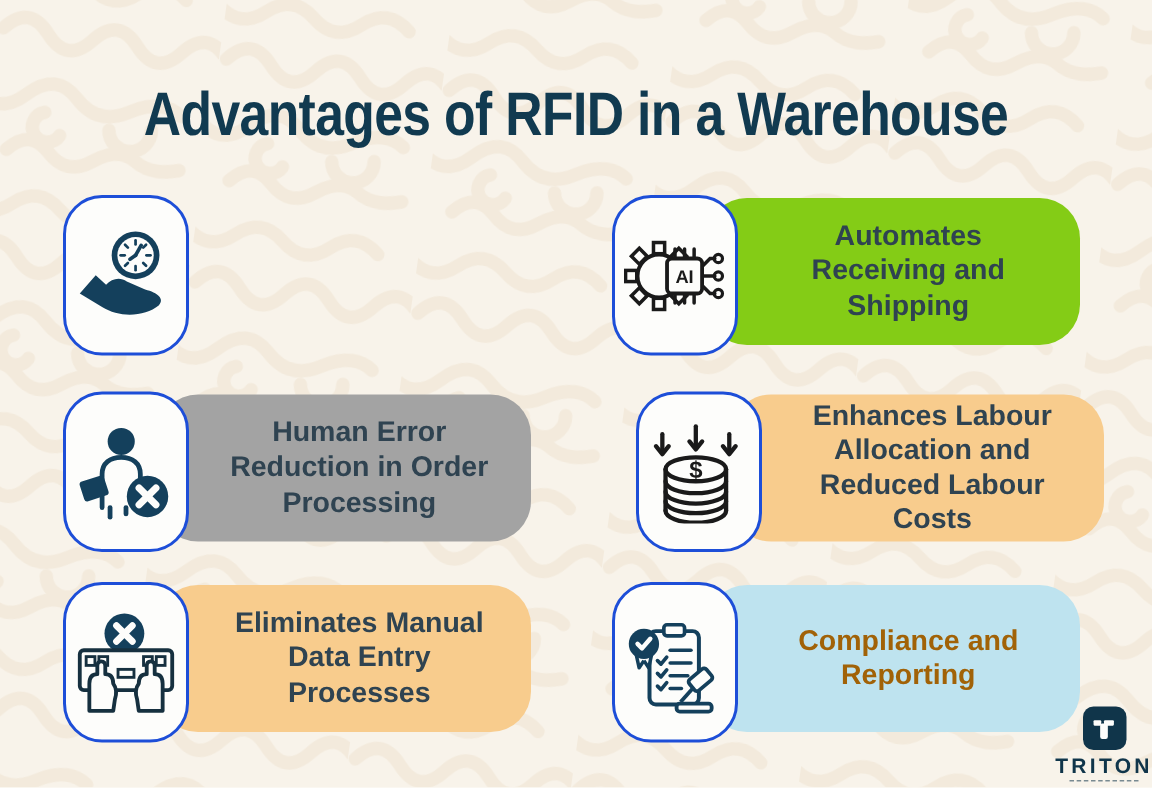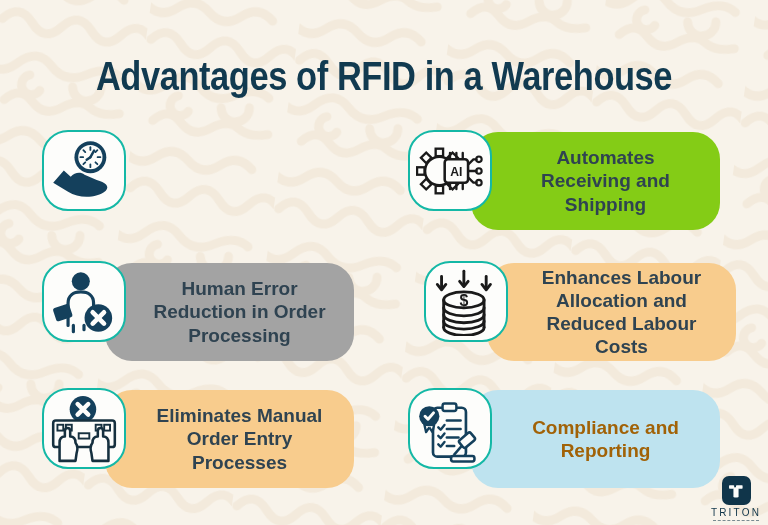--- a/index.html
+++ b/index.html
@@ -8,29 +8,29 @@
   .bg-pattern{position:absolute;inset:0;z-index:0;}
   .title{position:absolute;top:26px;left:0;width:768px;text-align:center;z-index:2;
          font-size:41px;font-weight:700;color:#113A50;letter-spacing:-.5px;
          transform:scaleX(.84);transform-origin:50% 50%;}
   .card{position:absolute;width:312px;height:107px;z-index:1;}
   .pill{position:absolute;left:63px;top:2px;width:249px;height:98px;border-radius:27px;
         display:flex;align-items:center;justify-content:center;
         padding:4px 14px 4px 34px;box-sizing:border-box;}
   .label{font-size:19px;line-height:1.22;font-weight:700;color:#2F4351;text-align:center;
          white-space:pre-line;}
-  .tile{position:absolute;left:0;top:0;width:84px;height:81px;background:#FDFDFB;
-        border:2px solid #14b8a6;border-radius:26px;box-sizing:border-box;
+  .tile{position:absolute;left:0;top:0;width:84px;height:107px;background:#FDFDFB;
+        border:2px solid #1d4ed8;border-radius:26px;box-sizing:border-box;
         display:flex;align-items:center;justify-content:center;}
   .tile svg{width:68px;height:68px;display:block;}
   .logo{position:absolute;right:3px;bottom:4px;z-index:2;width:58px;
         display:flex;flex-direction:column;align-items:center;gap:2px;}
   .logo-mark{width:29px;height:29px;background:#10354A;border-radius:7px;
              display:flex;align-items:center;justify-content:center;}
-  .logo-name{font-size:10px;font-weight:400;letter-spacing:2.2px;color:#10354A;}
+  .logo-name{font-size:14px;font-weight:700;letter-spacing:2.2px;color:#10354A;}
   .logo-tagline{width:46px;border-top:1px dashed #10354A;opacity:.55;height:0;}
 </style>
 </head>
 <body>
 
 <div class="stage">
 
   <svg class="bg-pattern" width="768" height="525" viewBox="0 0 768 525" preserveAspectRatio="none">
     <defs>
       <pattern id="squig" width="150" height="150" patternUnits="userSpaceOnUse" patternTransform="rotate(8)">
@@ -162,21 +162,21 @@
           <path d="M11,56 A19,7.5 0 0 0 49,56"></path>
         </g>
         <text x="30" y="35.5" font-size="15" font-weight="bold" fill="#1A1A1A" text-anchor="middle" font-family="Liberation Sans, sans-serif">$</text>
       </svg>
     </div>
   </div>
 
   <div class="card" style="left:42px;top:388px">
     <div class="pill" style="background: rgb(248, 204, 141);">
       <span class="label" style="color: rgb(47, 67, 81);">Eliminates Manual
-Order Entry
+Data Entry
 Processes</span>
     </div>
     <div class="tile">
       <svg viewBox="0 0 64 64">
         <circle cx="31" cy="13.5" r="12.5" fill="#14405C"></circle>
         <g stroke="#FDFDFB" stroke-width="4.2" stroke-linecap="round">
           <path d="M26,8.5 L36,18.5"></path>
             <path d="M36,8.5 L26,18.5"></path>
         </g>
         <rect x="3" y="24" width="58" height="25" rx="2.5" fill="#FDFDFB" stroke="#16303F" stroke-width="2.4"></rect>

